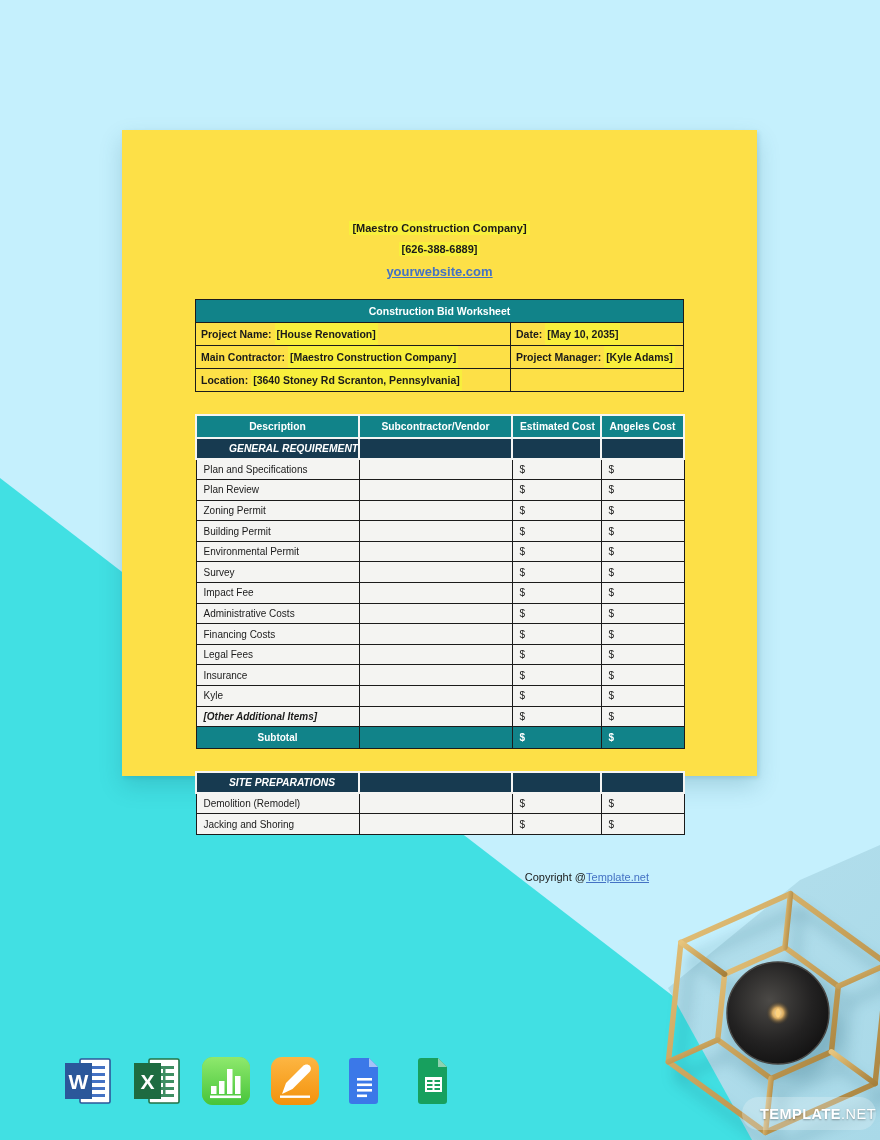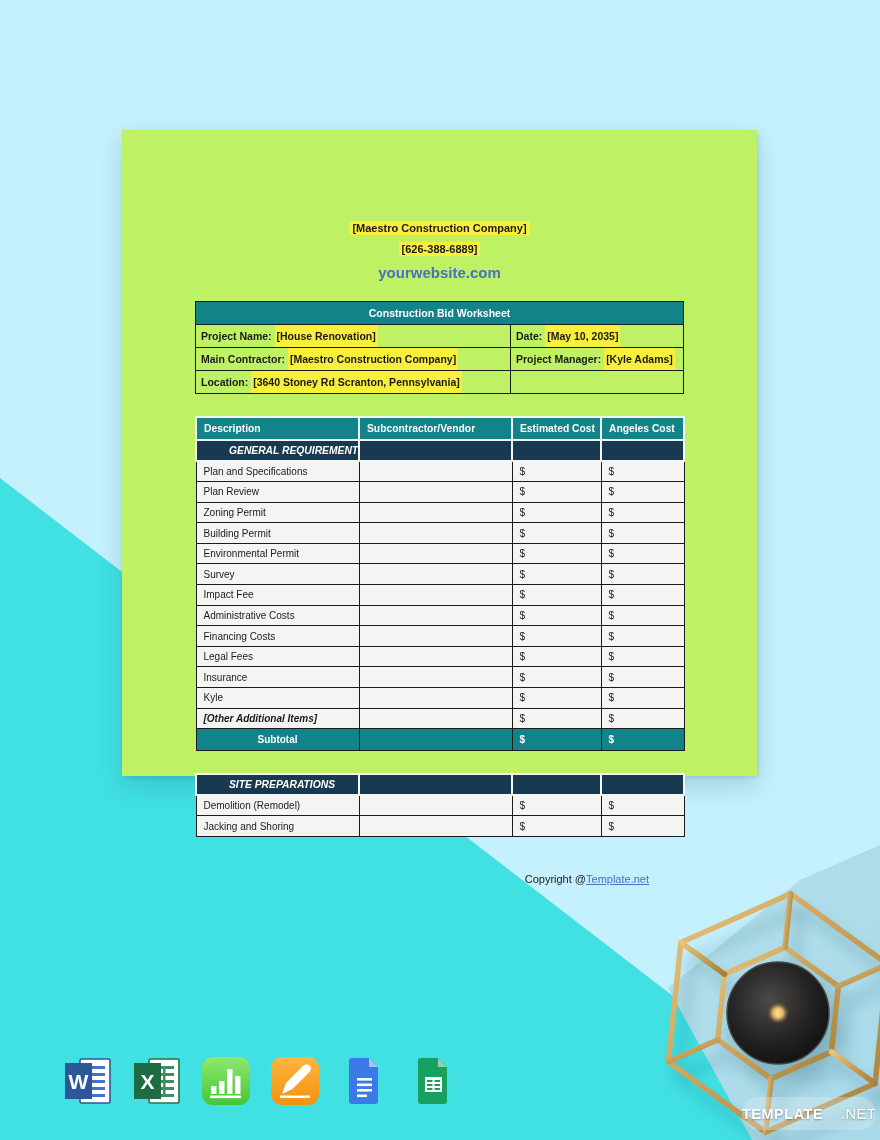--- a/index.html
+++ b/index.html
@@ -9,61 +9,61 @@
   
   .bg-turquoise { position:absolute; inset:0;
     background:#41e0e3;
     clip-path:polygon(0 478px, 860px 1140px, 0 1140px); }
   .bg-card { position:absolute; inset:0;
     background:linear-gradient(135deg,#cdecf6 0%,#bce4f0 55%,#a9d9e8 100%);
     clip-path:polygon(668px 988px, 800px 880px, 880px 845px, 880px 1140px, 752px 1140px); }
 
   
   .document { position:absolute; left:122px; top:130px; width:635px; height:646px;
-    background:#bef264; box-shadow:0 10px 22px rgba(20,90,110,.20), 2px 2px 4px rgba(20,90,110,.12); }
+    background:#fde047; box-shadow:0 10px 22px rgba(20,90,110,.20), 2px 2px 4px rgba(20,90,110,.12); }
 
   .letterhead { margin-top:92px; text-align:center; font-size:11px; font-weight:bold; color:#1a1a1a; }
   .letterhead .line { margin-bottom:9px; }
   .hl { background:#f8ef3c; padding:1px 3px; }
-  .weblink { color:#4472c4; font-weight:bold; font-size:15px;text-align:right; }
+  .weblink { color:#4472c4; text-decoration:underline; font-weight:bold; font-size:13px;text-align:right; }
 
   table { border-collapse:collapse; table-layout:fixed; margin-left:73px; width:488px; }
   td { font-size:10px; color:#1a1a1a; overflow:hidden; white-space:nowrap; }
 
   
   .info-table { margin-top:20px; border:1.5px solid #1b1b1b; }
   .info-table td { border:1.2px solid #1b1b1b; height:23px; padding:2px 5px; font-size:10.5px; }
   .info-title { background:#118389; color:#fff; font-weight:bold; text-align:center; height:22px; }
   .lbl { font-weight:bold; }
   .val { font-weight:bold; background:#f8ef3c; padding:18px 2px; }
 
   
   .grid-table { border:1.5px solid #1b1b1b; }
   .grid-table td { border:1px solid #1b1b1b; height:20.6px; padding:1px 7px; background:#f4f4f2; }
-  .grid-table td.head { background:#118389; color:#fff; font-weight:bold; text-align:left;
+  .grid-table td.head { background:#118389; color:#fff; font-weight:bold; text-align:center;
       border:2px solid #f5f5f3; font-size:10.3px; height:23px; }
   .grid-table td.section { background:#173a50; color:#fff; font-weight:bold; font-style:italic;
       border:2px solid #f5f5f3; font-size:10.3px; height:21px; }
   .grid-table td.section.first { padding-left:32px; }
   .grid-table td.subtotal { background:#118389; color:#fff; font-weight:bold; height:22px; }
   .grid-table td.subtotal.first { text-align:center; }
   td.italic { font-style:italic; font-weight:bold; }
   .gap { height:22px; }
 
   .copyright { margin-top:36px; text-align:right; padding-right:108px; font-size:11px; color:#1a1a1a; }
   .copyright a { color:#4472c4; text-decoration:underline; }
 
   
   .holder { position:absolute; left:628px; top:863px; width:300px; height:300px;
             filter:drop-shadow(10px 16px 7px rgba(15,80,100,.28)); }
 
   
   .watermark { position:absolute; left:742px; top:1097px; width:134px; height:33px;
     background:rgba(230,242,246,.32); border-radius:17px; display:flex; align-items:center;
-    justify-content:space-between; font-size:14.5px; color:#fff; letter-spacing:.5px;
+    justify-content:flex-end; font-size:14.5px; color:#fff; letter-spacing:.5px;
     text-shadow:0 1px 2px rgba(0,0,0,.35); }
   .watermark .b { font-weight:bold; } .watermark .r { font-weight:normal; }
 
   
   .icons { position:absolute; left:63px; top:1056px; display:flex; gap:19px; }
   .icons svg { width:50px; height:50px; display:block; }
 </style>
 </head>
 <body>
 

